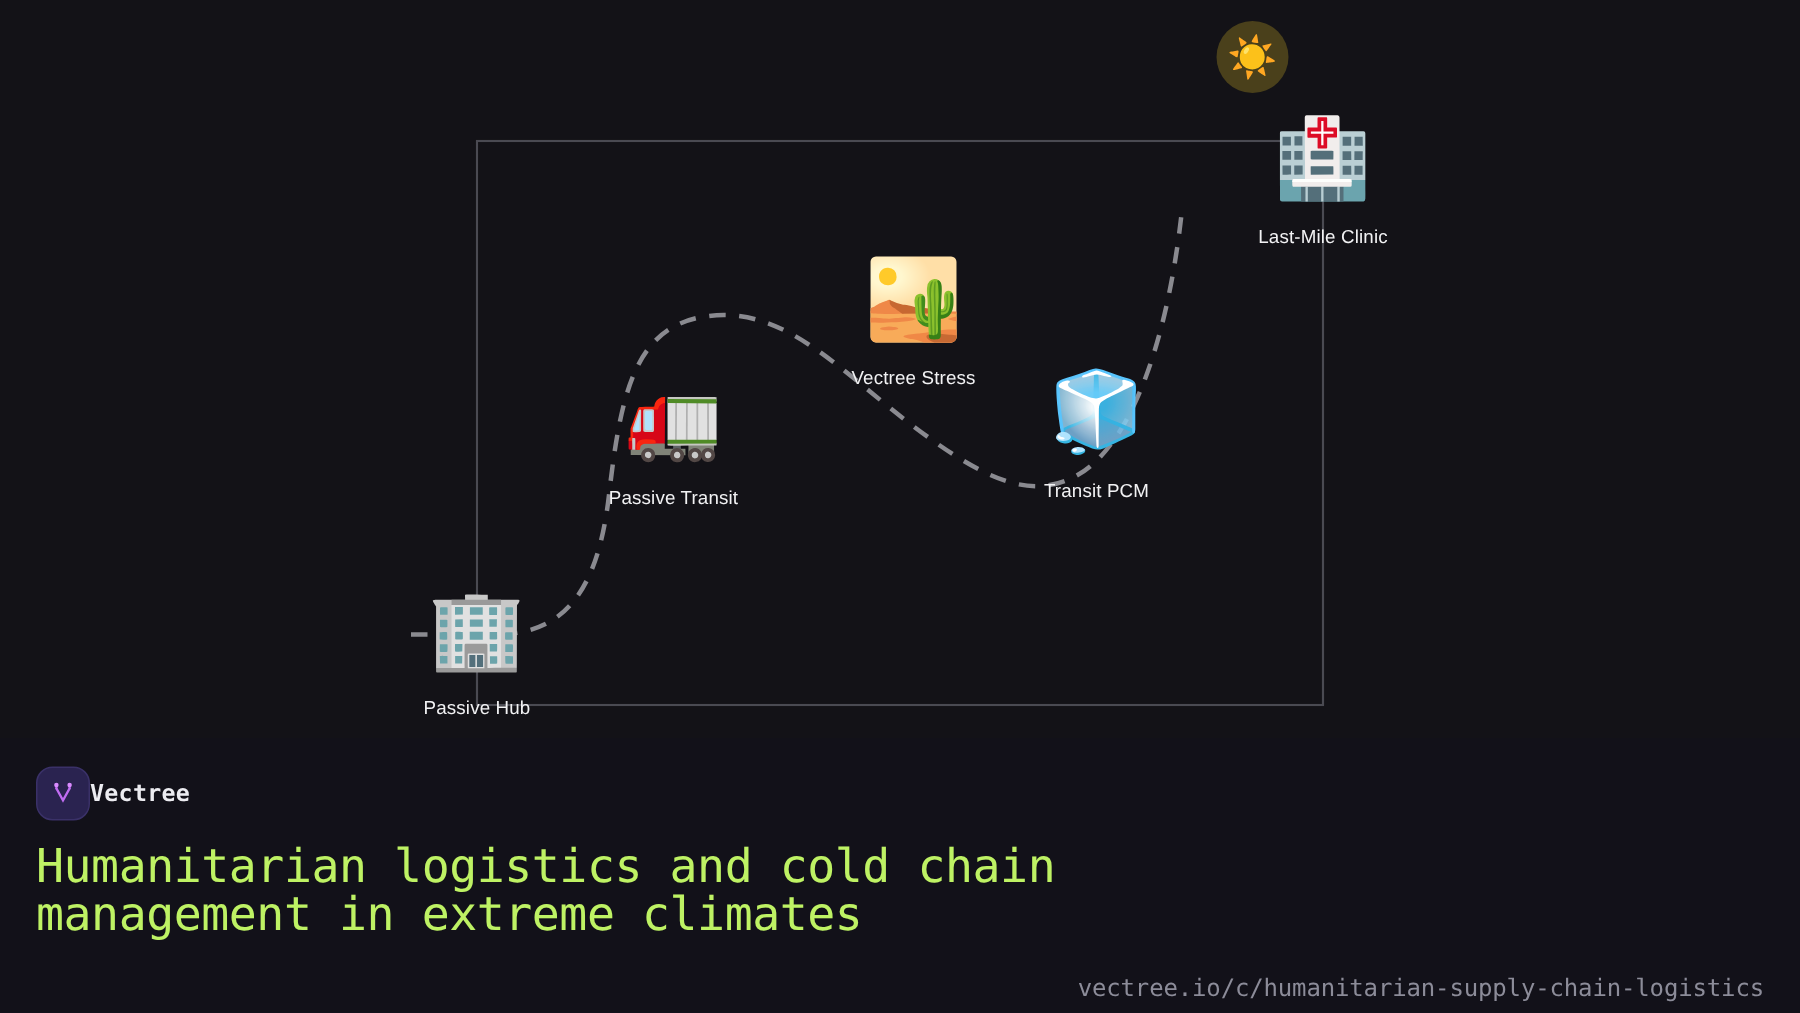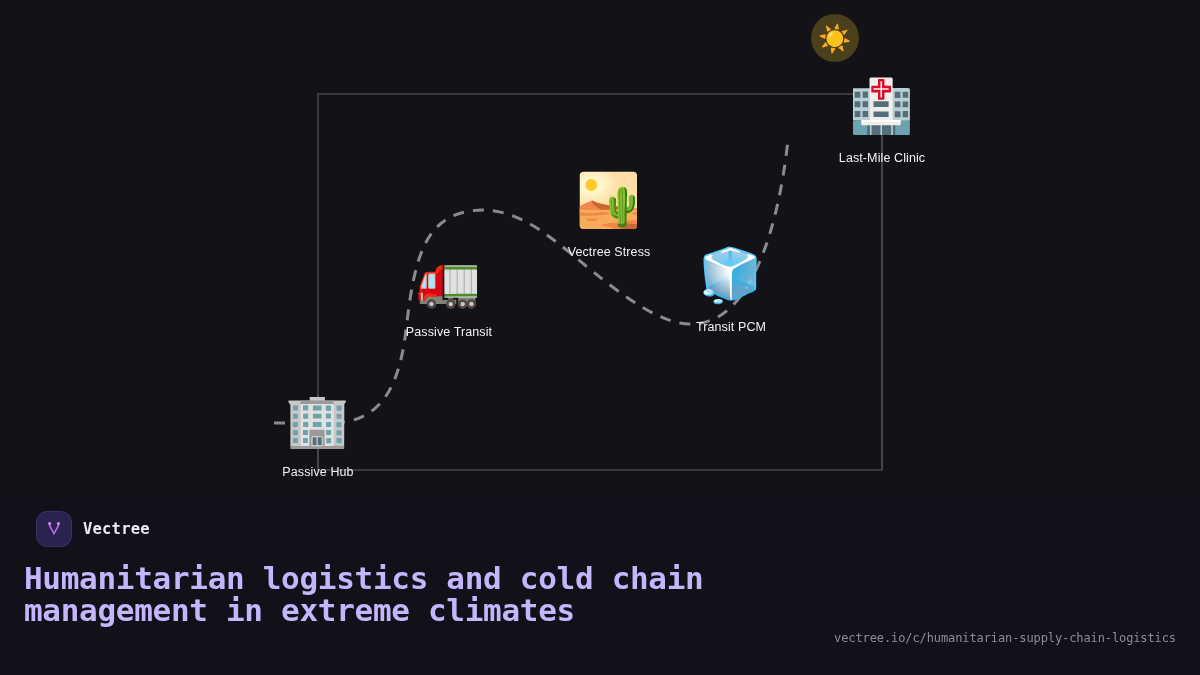--- a/index.html
+++ b/index.html
@@ -84,23 +84,21 @@
     top: 492px;
     width: 1200px;
     height: 183px;
     background: #121119;
     box-sizing: border-box;
     padding: 20px 24px 0 24px;
   }
   #brand-row {
     display: flex;
     align-items: center;
-    gap: 11px;
     height: 34px;
-    margin-left: 12px;
   }
   #brand-mark {
     width: 34px;
     height: 34px;
     border-radius: 11px;
     background: #2a2350;
     border: 1px solid #3a3168;
     display: flex;
     align-items: center;
     justify-content: center;
@@ -110,32 +108,32 @@
     font-family: "DejaVu Sans Mono", monospace;
     font-size: 15.5px;
     font-weight: bold;
     color: #ececf1;
     letter-spacing: 0.2px;
   }
   #headline {
     margin: 16px 0 0 0;
     font-family: "DejaVu Sans Mono", monospace;
     font-size: 31px;
-    font-weight: bold;
+    font-weight: normal;
     line-height: 1.04;
-    color: #c4b5fd;
+    color: #bef264;
     letter-spacing: -0.3px;
     max-width: 700px;
   }
   #url {
     position: absolute;
     right: 24px;
-    bottom: 30px;
+    bottom: 7px;
     font-family: "DejaVu Sans Mono", monospace;
-    font-size: 12px;
+    font-size: 16px;
     color: #8c8c99;
     letter-spacing: -0.1px;
     white-space: nowrap;
   }
 </style>
 </head>
 <body>
 
 <div id="page">
 

